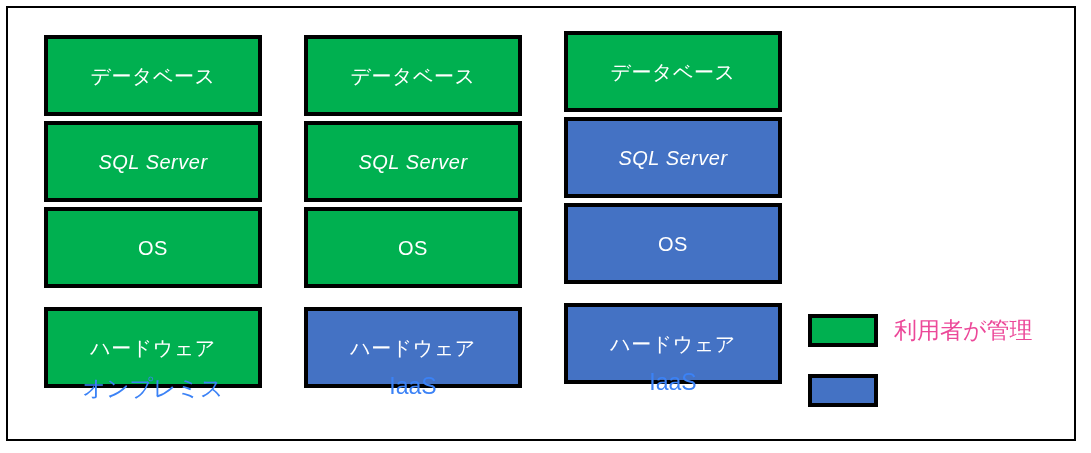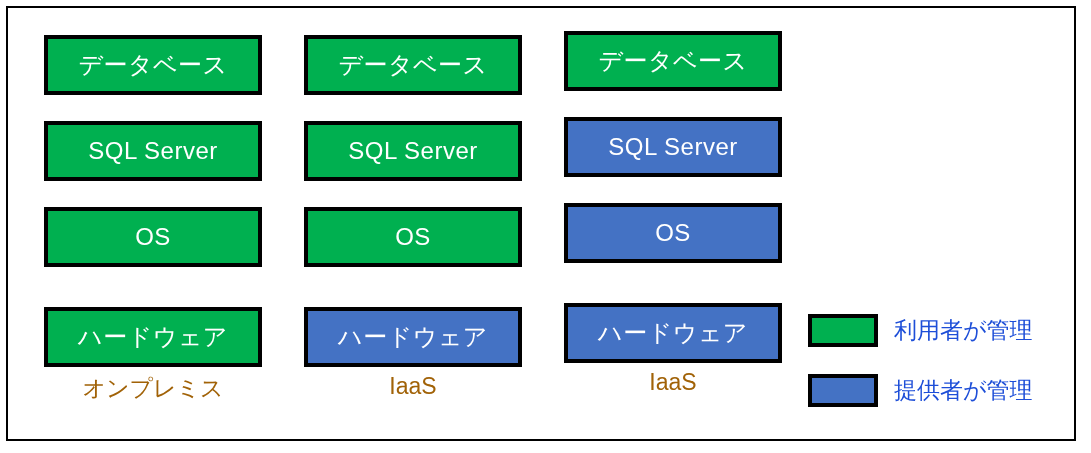--- a/index.html
+++ b/index.html
@@ -32,47 +32,47 @@
     width: 218px;
   }
   .col-0 { left: 36px; }
   .col-1 { left: 296px; }
   .col-2 { left: 556px; top: 23px; }
 
   .layer-box {
     position: absolute;
     left: 0;
     width: 218px;
-    height: 60px;
+    height: 81px;
     box-sizing: border-box;
     border: 4px solid #000000;
     display: flex;
     align-items: center;
     justify-content: center;
     color: #ffffff;
-    font-size: 24px;
+    font-size: 20px;
     line-height: 1;
     letter-spacing: 0.5px;
     white-space: nowrap;
   }
   .layer-box.row-0 { top: 0px; }
-  .layer-box.row-1 { top: 86px; }
+  .layer-box.row-1 { top: 86px; font-style: italic; }
   .layer-box.row-2 { top: 172px; justify-content: center; }
   .layer-box.row-3 { top: 272px; align-items: center; }
 
   .fill-green { background: #00b050; }
   .fill-blue  { background: #4472c4; }
 
   .column-label {
     position: absolute;
     top: 338px;
     left: 0;
     width: 218px;
     text-align: center;
-    color: #a16207;
+    color: #3b82f6;
     font-size: 23px;
     white-space: nowrap;
   }
 
   #legend {
     position: absolute;
     left: 800px;
     top: 306px;
     width: 250px;
   }
@@ -87,21 +87,21 @@
 
   .legend-swatch {
     width: 70px;
     height: 33px;
     box-sizing: border-box;
     border: 4px solid #000000;
     flex: 0 0 auto;
   }
   .legend-label {
     margin-left: 16px;
-    color: #1d4ed8;
+    color: #ec4899;
     font-size: 23px;
     white-space: nowrap;
   }
 </style>
 </head>
 <body>
 
 <div id="diagram-frame">
 
   <div class="stack-column col-0">
@@ -152,17 +152,16 @@
     <div class="column-label">IaaS</div>
   </div>
 
   <div id="legend">
     <div class="legend-row legend-0">
       <div class="legend-swatch fill-green"></div>
       <div class="legend-label">利用者が管理</div>
     </div>
     <div class="legend-row legend-1">
       <div class="legend-swatch fill-blue"></div>
-      <div class="legend-label">提供者が管理</div>
     </div>
   </div>
 
 </div>
 
 </body></html>

